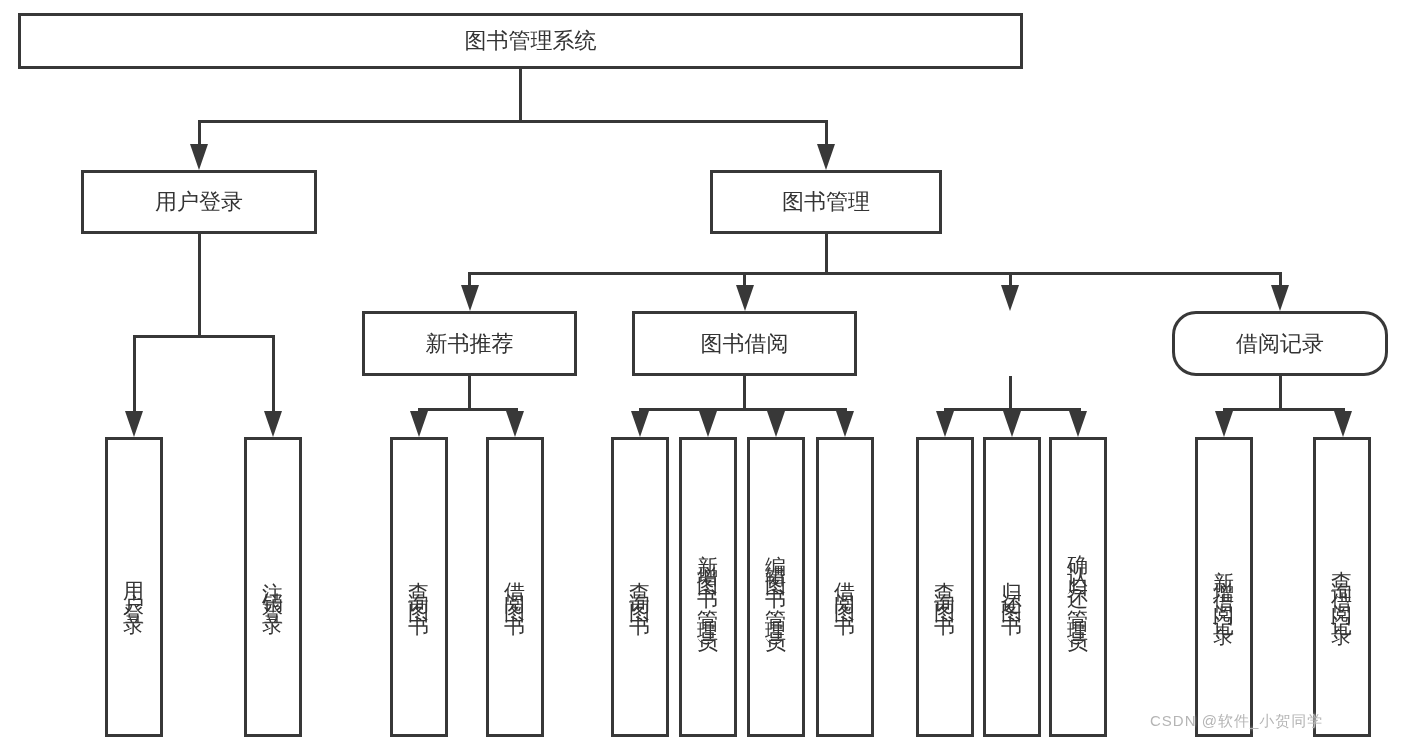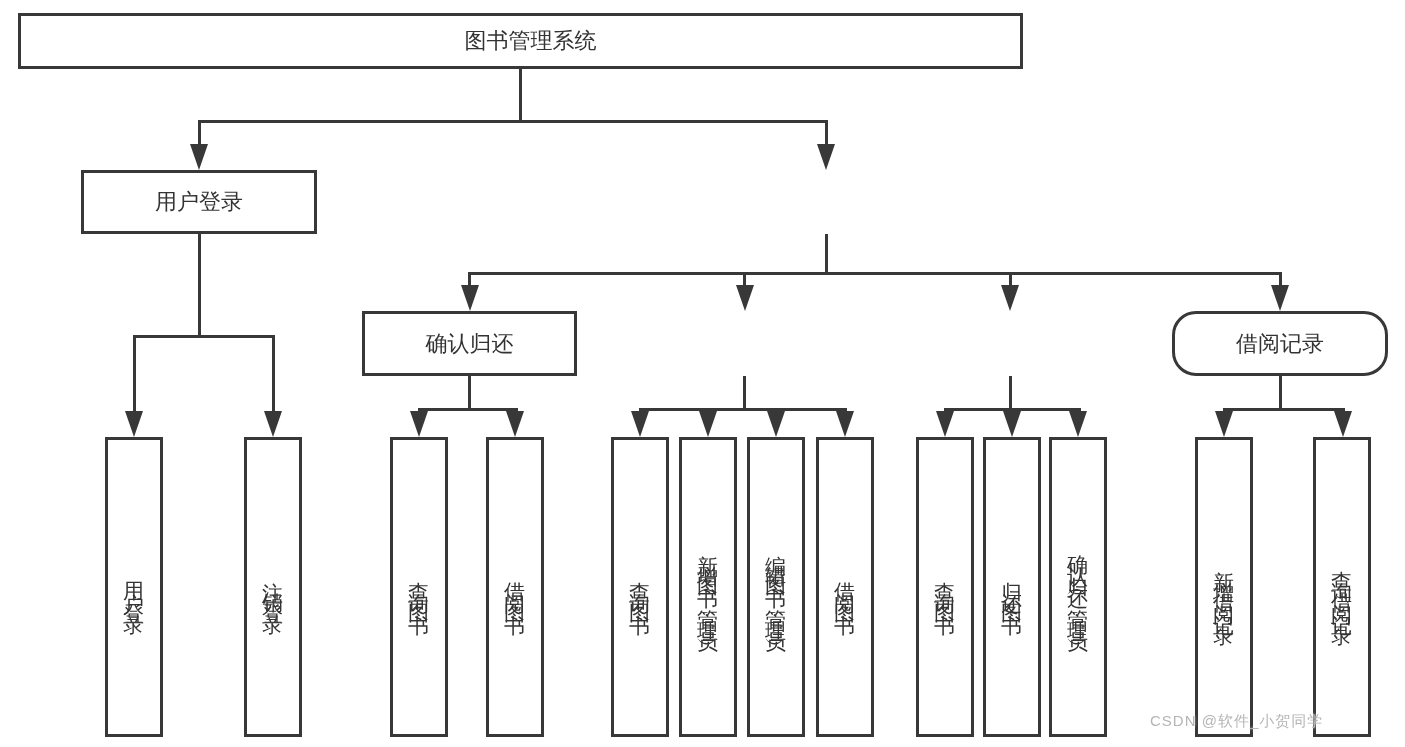--- a/index.html
+++ b/index.html
@@ -49,41 +49,47 @@
   <div class="line" style="left:519px; top:69px; width:3px; height:53px;"></div>
   <div class="line" style="left:198px; top:120px; width:630px; height:3px;"></div>
   <div class="line" style="left:198px; top:120px; width:3px; height:26px;"></div>
   <div class="line" style="left:825px; top:120px; width:3px; height:26px;"></div>
   <div class="arrow" style="left:190px; top:144px;"></div>
   <div class="arrow" style="left:817px; top:144px;"></div>
 
   <div class="node" style="left:81px; top:170px; width:236px; height:64px;">
     <span>用户登录</span>
   </div>
+  <div class="node" style="left:710px; top:170px; width:232px; height:64px;">
+    <span>图书管理</span>
+  </div>
 
   <div class="line" style="left:198px; top:234px; width:3px; height:104px;"></div>
   <div class="line" style="left:133px; top:335px; width:142px; height:3px;"></div>
   <div class="line" style="left:133px; top:335px; width:3px; height:78px;"></div>
   <div class="line" style="left:272px; top:335px; width:3px; height:78px;"></div>
   <div class="arrow" style="left:125px; top:411px;"></div>
   <div class="arrow" style="left:264px; top:411px;"></div>
 
   <div class="line" style="left:825px; top:234px; width:3px; height:40px;"></div>
   <div class="line" style="left:468px; top:272px; width:814px; height:3px;"></div>
   <div class="line" style="left:468px; top:272px; width:3px; height:16px;"></div>
   <div class="line" style="left:743px; top:272px; width:3px; height:16px;"></div>
   <div class="line" style="left:1009px; top:272px; width:3px; height:16px;"></div>
   <div class="line" style="left:1279px; top:272px; width:3px; height:16px;"></div>
   <div class="arrow" style="left:461px; top:285px;"></div>
   <div class="arrow" style="left:736px; top:285px;"></div>
   <div class="arrow" style="left:1001px; top:285px;"></div>
   <div class="arrow" style="left:1271px; top:285px;"></div>
 
   <div class="node" style="left:362px; top:311px; width:215px; height:65px;">
-    <span>确认归还</span>
+    <span>新书推荐</span>
+  </div>
+  <div class="node" style="left:632px; top:311px; width:225px; height:65px;">
+    <span>图书借阅</span>
   </div>
   <div class="node" style="left:1172px; top:311px; width:216px; height:65px;border-radius:24px;">
     <span>借阅记录</span>
   </div>
 
   <div class="line" style="left:468px; top:376px; width:3px; height:34px;"></div>
   <div class="line" style="left:418px; top:408px; width:100px; height:3px;"></div>
   <div class="line" style="left:418px; top:408px; width:3px; height:6px;"></div>
   <div class="line" style="left:514px; top:408px; width:3px; height:6px;"></div>
   <div class="arrow" style="left:410px; top:411px;"></div>

